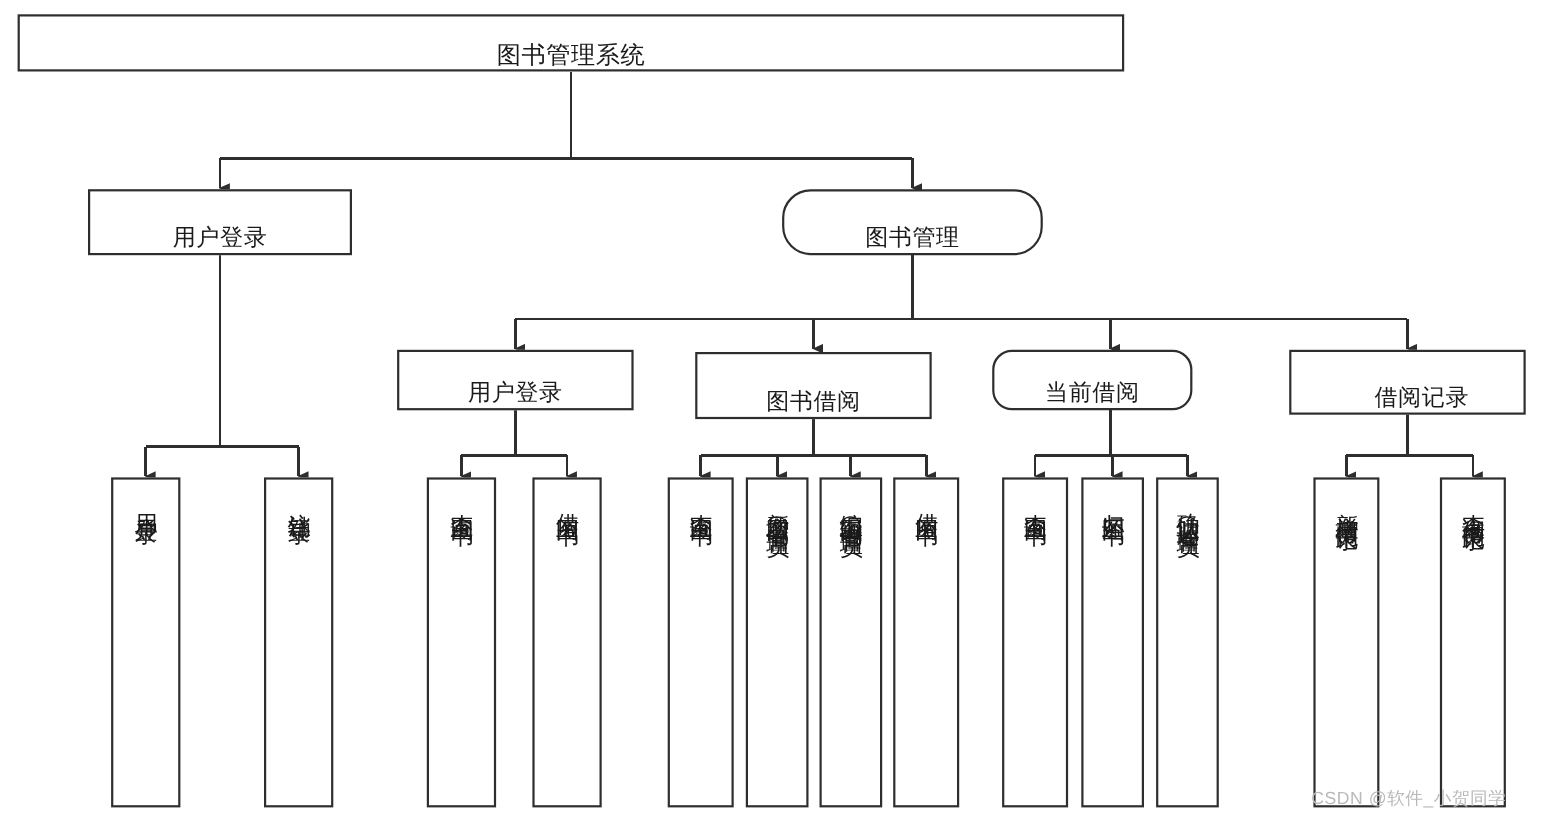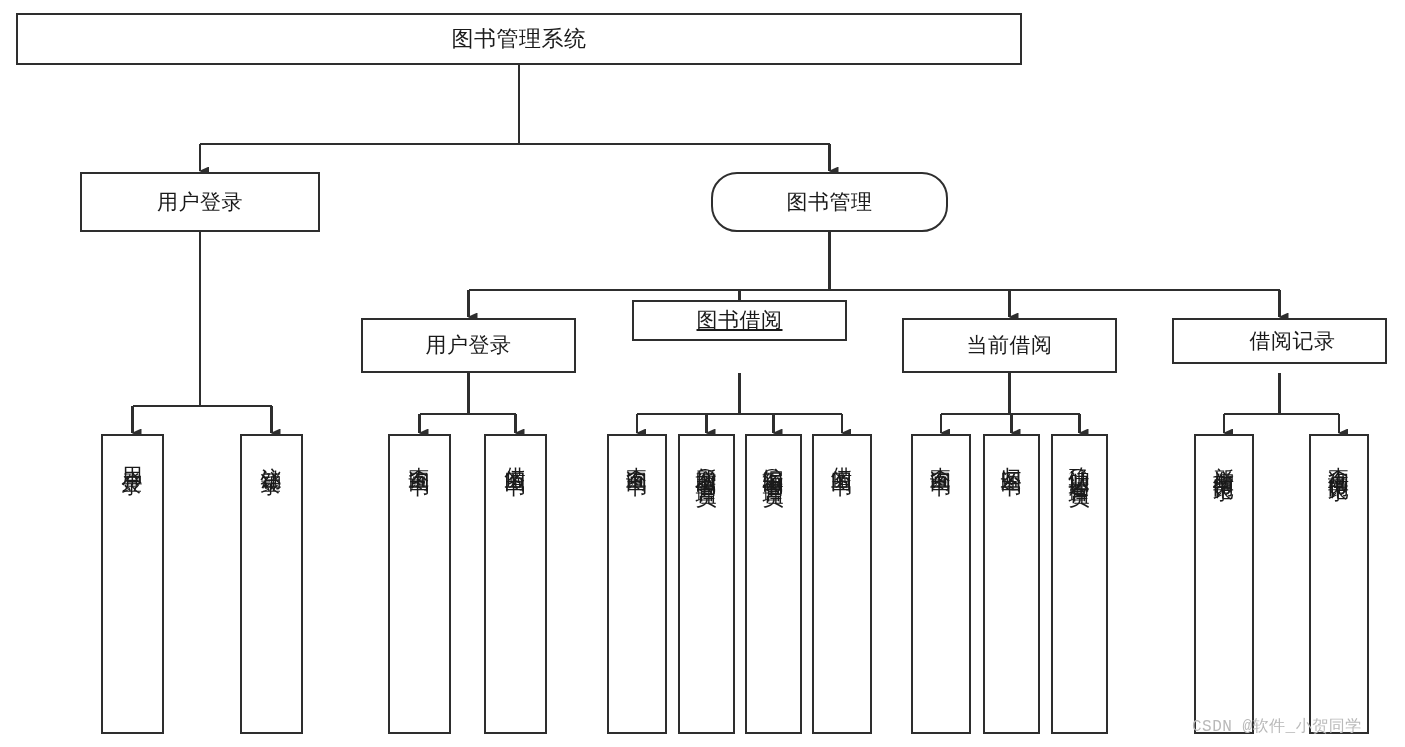--- a/index.html
+++ b/index.html
@@ -24,21 +24,21 @@
     top: 0;
     width: 1405px;
     height: 747px;
   }
   .node-box {
     position: absolute;
     box-sizing: border-box;
     background: #ffffff;
     border: 2px solid #2e2e2e;
     display: flex;
-    align-items: center;
+    align-items: flex-end;
     justify-content: center;
     color: #1a1a1a;
   }
   .node-label {
     font-family: "Liberation Sans", "DejaVu Sans", sans-serif;
     line-height: 1.18;
     text-align: center;
     white-space: pre;
     letter-spacing: 0.5px;
   }
@@ -55,21 +55,21 @@
   }
   .vert .node-label {
     writing-mode: vertical-rl;
     text-orientation: upright;
     font-size: 21px;
     letter-spacing: 3px;
     line-height: 1;
   }
   .watermark {
     position: absolute;
-    font-family: Liberation Mono, monospace;
+    font-family: Liberation Sans, sans-serif;
     font-size: 16px;
     color: #b9b9b9;
     letter-spacing: 0.5px;
     white-space: nowrap;
     pointer-events: none;
   }
 </style>
 </head>
 <body>
 
@@ -122,27 +122,27 @@
       </div>
       <div class="node-box horiz" style="left: 80px; top: 172px; width: 240px; height: 60px;">
         <div class="node-label">用户登录</div>
       </div>
       <div class="node-box horiz" style="left: 711px; top: 172px; width: 237px; height: 60px; border-radius: 26px;">
         <div class="node-label">图书管理</div>
       </div>
       <div class="node-box horiz" style="left: 361px; top: 318px; width: 215px; height: 55px;">
         <div class="node-label">用户登录</div>
       </div>
-      <div class="node-box horiz" style="left: 632px; top: 300px; width: 215px; height: 41px; text-decoration: underline;">
+      <div class="node-box horiz" style="left: 632px; top: 320px; width: 215px; height: 61px;">
         <div class="node-label">图书借阅</div>
       </div>
-      <div class="node-box horiz" style="left: 902px; top: 318px; width: 215px; height: 55px;">
+      <div class="node-box horiz" style="left: 902px; top: 318px; width: 182px; height: 55px; border-radius: 18px;">
         <div class="node-label">当前借阅</div>
       </div>
-      <div class="node-box horiz" style="left: 1172px; top: 318px; width: 215px; height: 46px; padding-left: 26px;">
+      <div class="node-box horiz" style="left: 1172px; top: 318px; width: 215px; height: 59px; padding-left: 26px;">
         <div class="node-label">借阅记录</div>
       </div>
       <div class="node-box vert" style="left: 101px; top: 434px; width: 63px; height: 300px;">
         <div class="node-label">用户登录</div>
       </div>
       <div class="node-box vert" style="left: 240px; top: 434px; width: 63px; height: 300px;">
         <div class="node-label">注销登录</div>
       </div>
       <div class="node-box vert" style="left: 388px; top: 434px; width: 63px; height: 300px;">
         <div class="node-label">查询图书</div>

